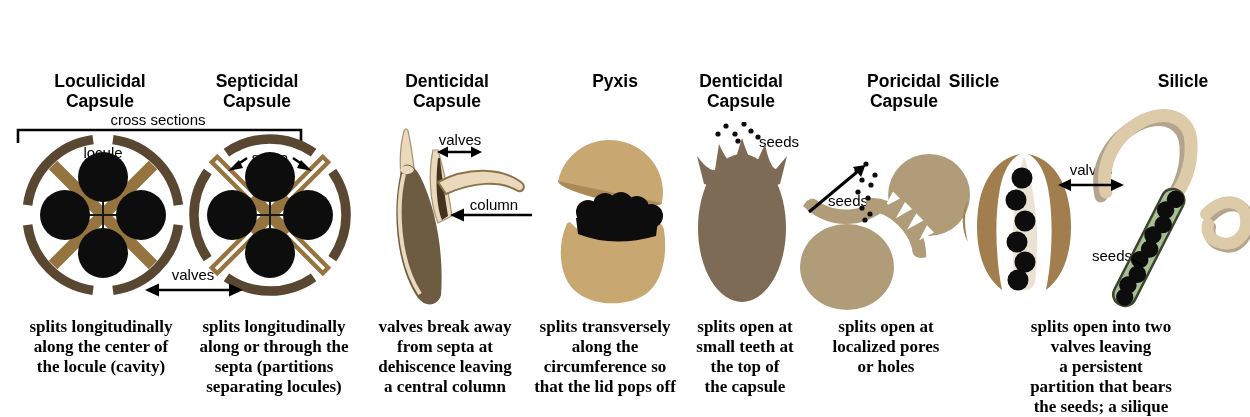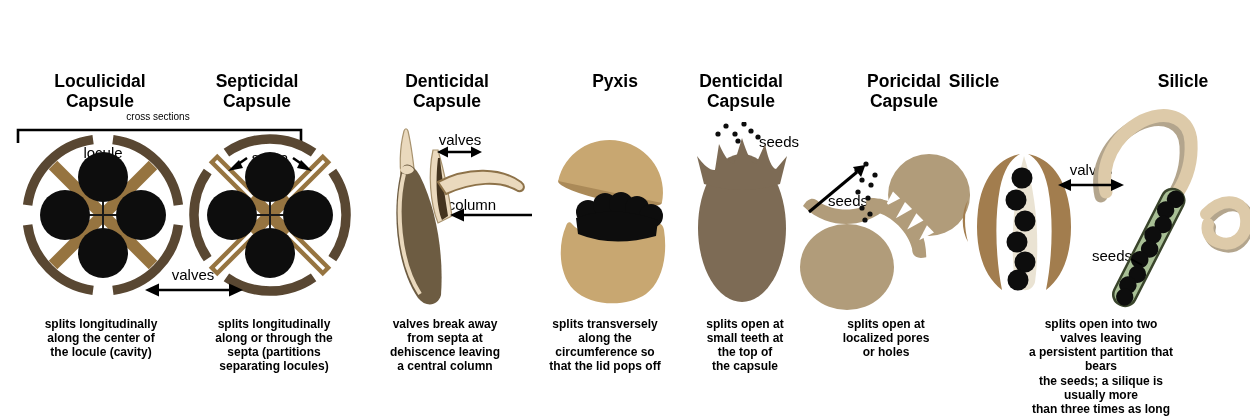--- a/index.html
+++ b/index.html
@@ -4,23 +4,23 @@
 <style>
   html,body{margin:0;padding:0;background:#fff;}
   #canvas{
     position:relative;width:1250px;height:417px;background:#ffffff;overflow:hidden;
     font-family:"Liberation Sans","DejaVu Sans",sans-serif;color:#000;
   }
   .abs{position:absolute;}
   .ctr{transform:translateX(-50%);text-align:center;}
   #title{top:25px;left:627px;font-size:27px;font-weight:bold;letter-spacing:.5px;white-space:nowrap;}
   .hdr{top:71px;font-size:17.5px;font-weight:bold;line-height:1.16;white-space:pre-line;}
-  .desc{top:317px;font-size:12px;font-weight:bold;line-height:1.18;white-space:pre-line;}
+  .desc{top:317px;font-size:17px;font-weight:bold;line-height:1.18;white-space:pre-line;font-family:Liberation Serif, serif;}
   .lbl{font-size:15px;white-space:nowrap;}
-  .lbl.small{font-size:10px;}
+  .lbl.small{font-size:15px;}
   .lbl.white{color:#fff;}
   svg{position:absolute;display:block;}
   
   .ring{stroke:#594732;}
   .gold{stroke:#967440;}
   .seedfill{fill:#0d0d0d;}
   .tan{fill:#c8a771;}
   .dent{fill:#7d6b55;}
   .pori{fill:#b19c7a;}
   .silicle-brown{fill:#a27d4e;}
@@ -73,21 +73,21 @@
 the seeds; a silique is usually more
 than three times as long as wide</div>
 
   <div class="abs ctr lbl small" style="left:158px;top:111px">cross sections</div>
   <div class="abs ctr lbl" style="left:103px;top:144px">locule</div>
   <div class="abs ctr lbl white" style="left:103px;top:243px">seed</div>
   <div class="abs ctr lbl" style="left:270px;top:149px">septa</div>
   <div class="abs ctr lbl white" style="left:270px;top:243px">seed</div>
   <div class="abs ctr lbl" style="left:193px;top:266px">valves</div>
   <div class="abs ctr lbl" style="left:460px;top:131px">valves</div>
-  <div class="abs ctr lbl" style="left:472px;top:196px">column</div>
+  <div class="abs ctr lbl" style="left:494px;top:196px">column</div>
   <div class="abs ctr lbl" style="left:618px;top:162px;font-style:italic;transform:translateX(-50%) rotate(14deg)">lid</div>
   <div class="abs ctr lbl white" style="left:612px;top:213px">seeds</div>
   <div class="abs ctr lbl" style="left:779px;top:133px">seeds</div>
   <div class="abs ctr lbl" style="left:848px;top:192px">seeds</div>
   <div class="abs ctr lbl" style="left:914px;top:163px;transform:translateX(-50%) rotate(-22deg)">pores</div>
   <div class="abs ctr lbl white" style="left:1022px;top:249px">seeds</div>
   <div class="abs ctr lbl" style="left:1091px;top:161px">valves</div>
   <div class="abs ctr lbl" style="left:1112px;top:247px">seeds</div>
 
   <svg style="left:14px;top:126px" width="292" height="22" viewBox="0 0 292 22">

